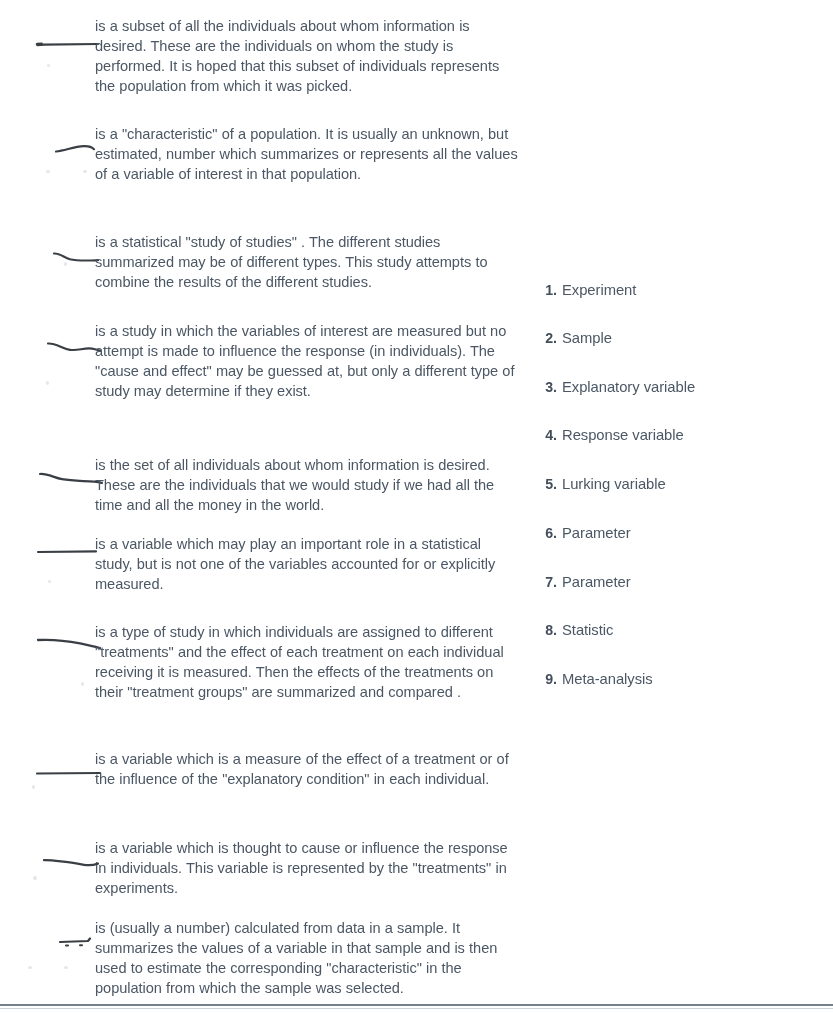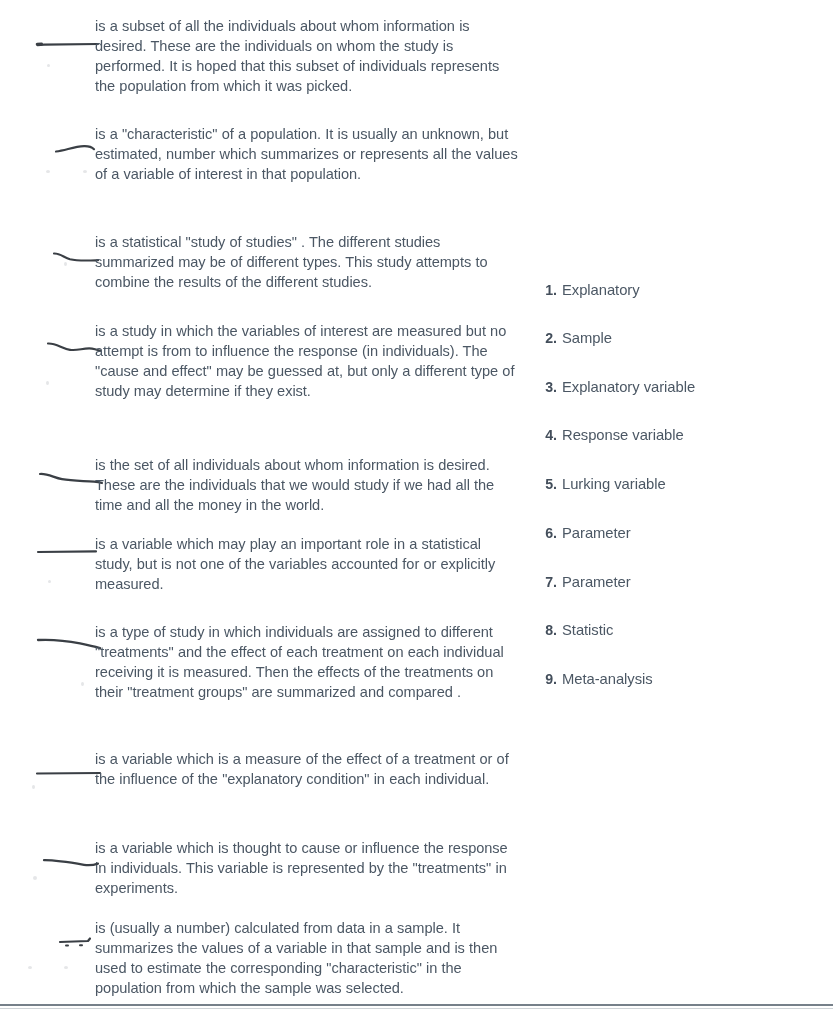--- a/index.html
+++ b/index.html
@@ -156,21 +156,21 @@
       <div class="def-text">is a statistical "study of studies" . The different studies summarized may be of different types. This study attempts to combine the results of the different studies.</div>
       <div class="speck" style="left:64px;top:30px;width:3px;height:4px"></div>
     </div>
 
     <div class="def-item" style="top:321px">
       <div class="blank" style="top:18px">
         <svg width="68" height="16" viewBox="0 0 68 16">
           <path d="M12 4.5 C20 4.0, 26 9.5, 34 10.8 C42 12.0, 48 8.5, 56 9.6 C60 10.2, 62 11.2, 64 11.8" stroke="#3a3f45" stroke-width="2.2" fill="none" stroke-linecap="round"></path>
         </svg>
       </div>
-      <div class="def-text">is a study in which the variables of interest are measured but no attempt is from to influence the response (in individuals). The "cause and effect" may be guessed at, but only a different type of study may determine if they exist.</div>
+      <div class="def-text">is a study in which the variables of interest are measured but no attempt is made to influence the response (in individuals). The "cause and effect" may be guessed at, but only a different type of study may determine if they exist.</div>
       <div class="speck" style="left:46px;top:60px;width:3px;height:4px"></div>
     </div>
 
     <div class="def-item" style="top:455px">
       <div class="blank" style="top:14px">
         <svg width="72" height="16" viewBox="0 0 72 16">
           <path d="M4 5.0 C12 4.4, 18 8.8, 26 10.2 C36 12.0, 46 11.8, 58 12.6 C62 12.9, 64 13.4, 66 14.0" stroke="#3a3f45" stroke-width="2.2" fill="none" stroke-linecap="round"></path>
         </svg>
       </div>
       <div class="def-text">is the set of all individuals about whom information is desired. These are the individuals that  we would study if we had all the time and all the money in the world.</div>
@@ -228,21 +228,21 @@
       <div class="speck" style="left:28px;top:48px;width:4px;height:3px"></div>
       <div class="speck" style="left:64px;top:48px;width:4px;height:3px"></div>
     </div>
 
   </div>
 
   <div id="terms">
 
     <div class="term-row" style="top:280px">
       <div class="term-num">1.</div>
-      <div class="term-label">Explanatory</div>
+      <div class="term-label">Experiment</div>
     </div>
 
     <div class="term-row" style="top:328px">
       <div class="term-num">2.</div>
       <div class="term-label">Sample</div>
     </div>
 
     <div class="term-row" style="top:377px">
       <div class="term-num">3.</div>
       <div class="term-label">Explanatory variable</div>

